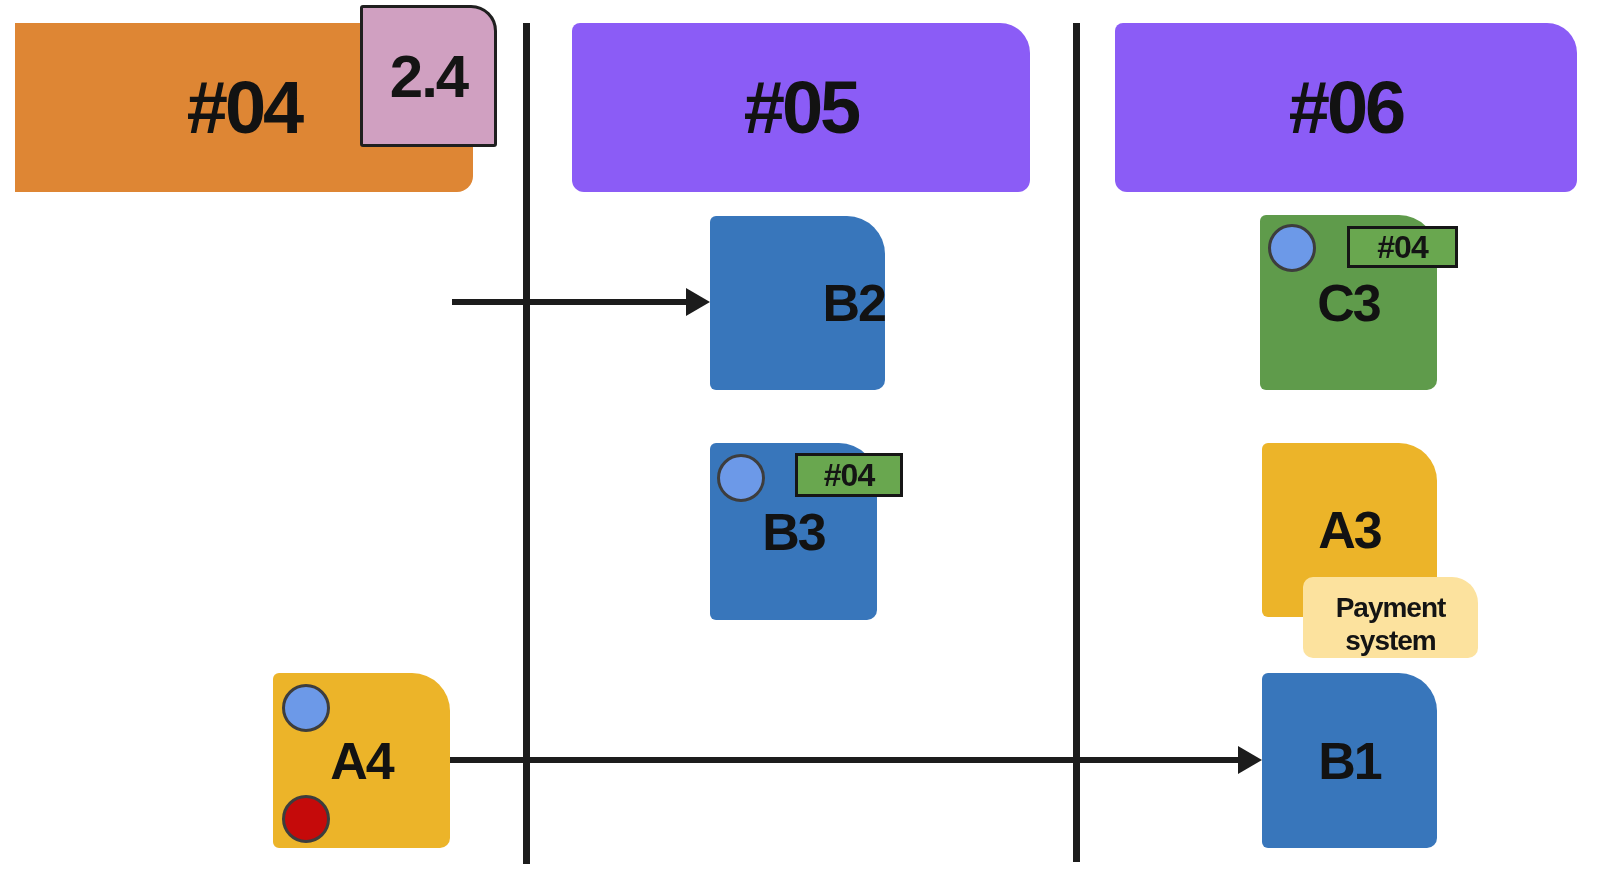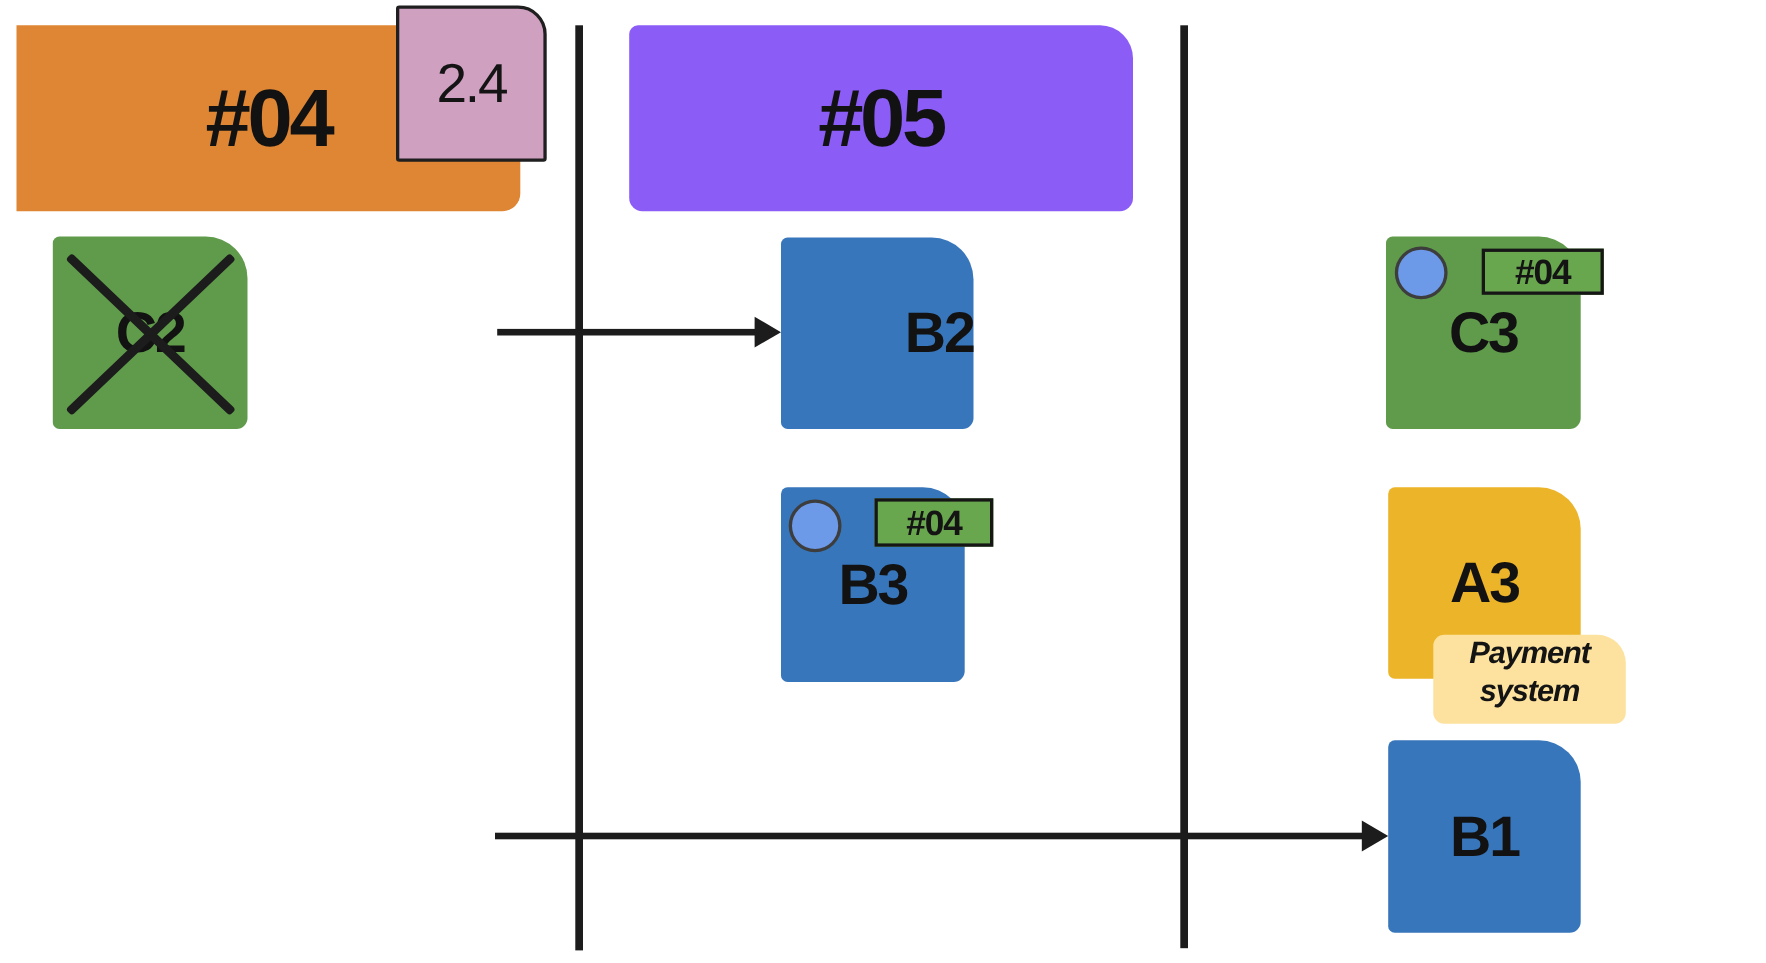--- a/index.html
+++ b/index.html
@@ -11,39 +11,39 @@
   .hdr{position:absolute;display:flex;align-items:center;justify-content:center;}
   .hdr-label{font-size:74px;font-weight:bold;letter-spacing:-3px;color:#121212;}
   .hdr-active{background:#DE8634;border-radius:0 0 16px 0;}
   .hdr-plain{background:#8b5cf6;border-radius:8px 30px 12px 12px;}
   
   .badge{
     position:absolute;left:360px;top:5px;width:137px;height:142px;box-sizing:border-box;
     background:#D0A0C1;border:3px solid #1f1f1f;border-radius:3px 26px 3px 3px;
     display:flex;align-items:center;justify-content:center;z-index:5;
   }
-  .badge-label{font-size:50px;font-weight:normal;letter-spacing:-2px;}
+  .badge-label{font-size:60px;font-weight:bold;letter-spacing:-2px;}
   
   .note{position:absolute;border-radius:6px 38px 10px 6px;display:flex;align-items:center;justify-content:center;}
   .note-green{background:#5F9B4B;}
   .note-yellow{background:#ECB429;}
   .note-blue{background:#3876BB;}
   .note-label{font-size:52px;font-weight:bold;letter-spacing:-2px;color:#121212;}
   
   .dot{position:absolute;width:48px;height:48px;box-sizing:border-box;border-radius:50%;
        border:3px solid #3d3d3d;z-index:3;}
   .dot-blue{background:#6C99E8;}
   .dot-red{background:#C50A0A;}
   
   .tag{position:absolute;box-sizing:border-box;background:#69A74F;border:3px solid #161616;
        display:flex;align-items:center;justify-content:center;z-index:4;}
   .tag-label{font-size:32px;font-weight:bold;letter-spacing:-1px;}
   
   .soft-tag{position:absolute;background:#FCE29E;border-radius:10px 26px 10px 10px;
-            display:flex;align-items:flex-start;justify-content:center;text-align:center;z-index:4;font-style:italic;}
+            display:flex;align-items:flex-end;justify-content:center;text-align:center;z-index:4;}
   .soft-tag-label{font-size:28px;font-weight:bold;letter-spacing:-1px;line-height:1.2;width:150px;}
   
   .vline{position:absolute;width:7px;background:#1c1c1c;}
   
   .arrow{position:absolute;z-index:2;}
   .arrow-line{position:absolute;height:6px;background:#1c1c1c;}
   .arrow-head{position:absolute;width:0;height:0;border-left:24px solid #1c1c1c;
               border-top:14px solid transparent;border-bottom:14px solid transparent;}
   
   .cross{position:absolute;left:14px;top:17px;width:150px;height:143px;z-index:3;}
@@ -61,34 +61,35 @@
   </div>
 
   <div class="badge">
     <span class="badge-label">2.4</span>
   </div>
 
   <div class="hdr hdr-plain" style="left:572px;top:23px;width:458px;height:169px;">
     <span class="hdr-label">#05</span>
   </div>
 
+  <div class="hdr hdr-plain" style="left:1115px;top:23px;width:462px;height:169px;">
+    <span class="hdr-label">#06</span>
+  </div>
 
   <div class="vline" style="left:523px;top:23px;height:841px;"></div>
   <div class="vline" style="left:1073px;top:23px;height:839px;"></div>
 
-  <div class="note note-green" style="left:48px;top:215px;width:177px;height:175px;">
-    <span class="note-label">C2</span>
-    <div class="cross">
-      <div class="cross-line a"></div>
-      <div class="cross-line b"></div>
-    </div>
-  </div>
 
 
 
+  <div class="note note-yellow" style="left:273px;top:673px;width:177px;height:175px;">
+    <div class="dot dot-blue" style="left:9px;top:11px;"></div>
+    <div class="dot dot-red" style="left:9px;top:122px;"></div>
+    <span class="note-label">A4</span>
+  </div>
 
   <div class="note note-blue" style="left:710px;top:216px;width:175px;height:174px;justify-content:flex-end;">
     <span class="note-label">B2</span>
   </div>
 
   <div class="note note-blue" style="left:710px;top:443px;width:167px;height:177px;">
     <div class="dot dot-blue" style="left:7px;top:11px;"></div>
     <div class="tag" style="left:85px;top:10px;width:108px;height:44px;">
       <span class="tag-label">#04</span>
     </div>

